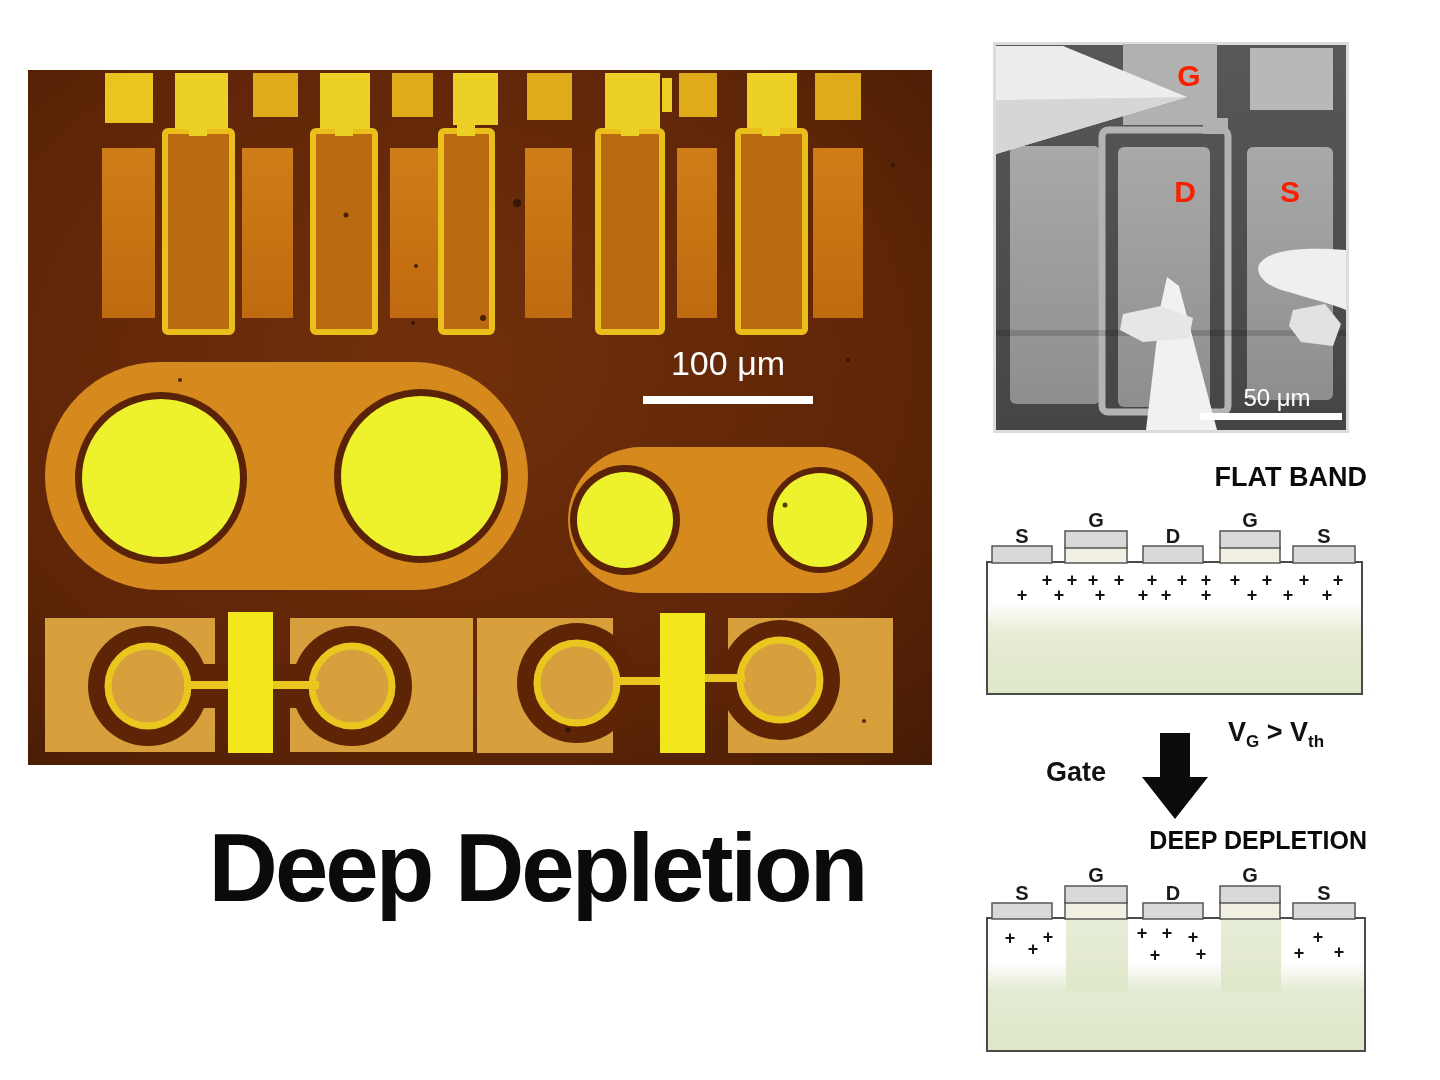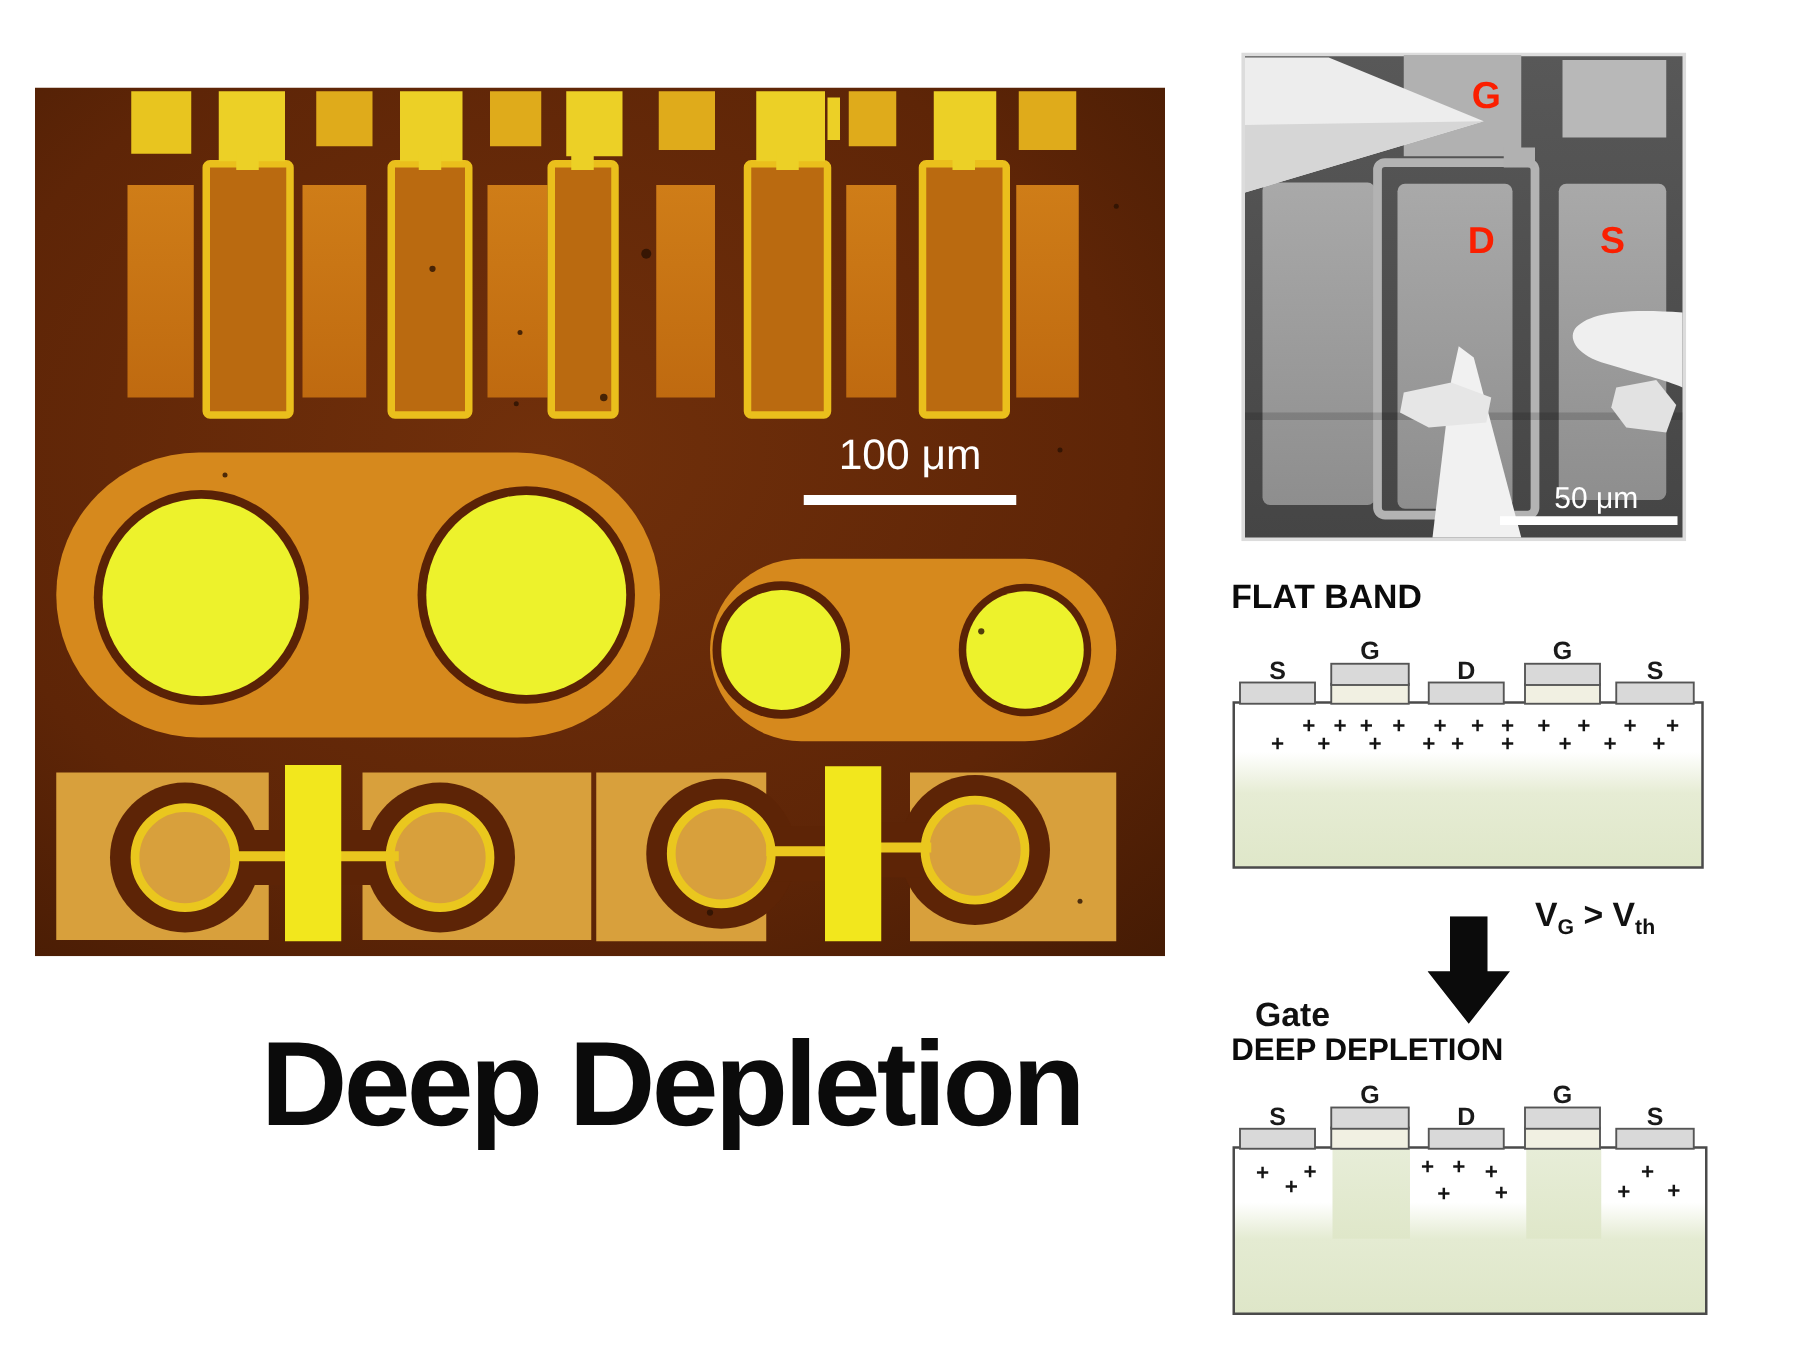--- a/index.html
+++ b/index.html
@@ -6,26 +6,26 @@
   body{width:1440px;height:1080px;position:relative;overflow:hidden;
        font-family:"Liberation Sans",sans-serif;color:#111;}
   .abs{position:absolute;}
   svg{display:block;}
 
   
   #big-title{left:97px;top:812px;width:880px;text-align:center;
     font-weight:700;font-size:96px;line-height:112px;letter-spacing:-3px;color:#0b0b0b;}
 
   
-  .diag-title{width:382px;text-align:left;font-weight:700;color:#0b0b0b;}
+  .diag-title{width:382px;text-align:right;font-weight:700;color:#0b0b0b;}
   #fb-title{left:985px;top:462px;font-size:27px;}
   #dd-title{left:985px;top:826px;font-size:25px;}
 
   
-  #gate-label{left:1004px;top:757px;font-size:27px;font-weight:700;margin-top:40px;}
+  #gate-label{left:1046px;top:757px;font-size:27px;font-weight:700;}
   #vg-cond{left:1228px;top:717px;font-size:27px;font-weight:700;white-space:nowrap;}
   #vg-cond sub{font-size:17px;font-weight:700;}
 
   
   text{font-family:"Liberation Sans",sans-serif;}
   .plus{font-size:18px;font-weight:700;fill:#141414;text-anchor:middle;}
   .el-label{font-size:20px;font-weight:700;fill:#1a1a1a;text-anchor:middle;}
   .sem-label{font-size:30px;font-weight:700;fill:#fb1f00;text-anchor:middle;}
   .scale-text{fill:#ffffff;text-anchor:middle;}
 </style>

